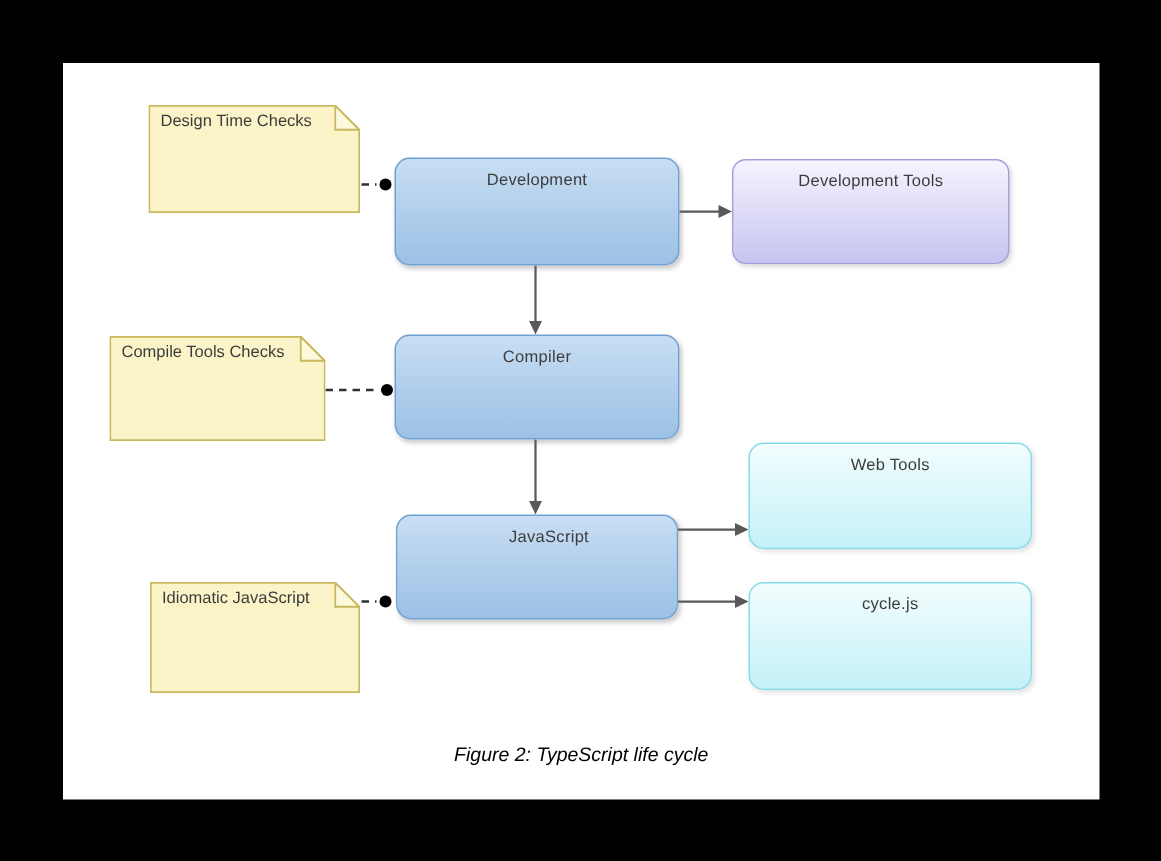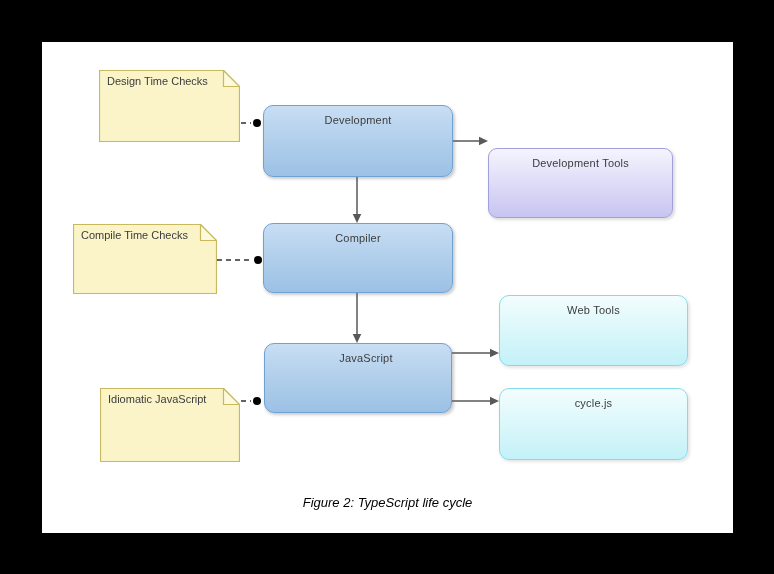--- a/index.html
+++ b/index.html
@@ -37,21 +37,20 @@
     background: linear-gradient(to bottom, #c8def4 0%, #b3d0ec 45%, #9cc1e5 100%);
     border: 1px solid #6fa1d2;
     border-radius: 10px;
     box-shadow: 1.5px 2px 3px rgba(110,110,110,0.35);
   }
   .node-purple {
     background: linear-gradient(to bottom, #f5f4fe 0%, #dedcf7 50%, #c7c4f1 100%);
     border: 1px solid #a2a0da;
     border-radius: 9px;
     box-shadow: 1.5px 2px 3px rgba(140,140,140,0.3);
-    margin-top: 42px;
   }
   .node-cyan {
     background: linear-gradient(to bottom, #f3fdfe 0%, #defaf c 45%, #c4f1f8 100%);
     background: linear-gradient(to bottom, #f3fdfe 0%, #ddf8fb 45%, #c4f1f8 100%);
     border: 1px solid #84dcea;
     border-radius: 10px;
     box-shadow: 1.5px 2px 3px rgba(150,150,150,0.25);
   }
   .note {
     position: absolute;
@@ -128,21 +127,21 @@
       <polygon points="124.5,0.5 140.5,16.5 124.5,16.5" fill="#fdf9dd" stroke="#c8b95e" stroke-width="1.2"></polygon>
     </svg>
     <span class="lbl">Design Time Checks</span>
   </div>
 
   <div class="note" style="left:31px; top:182px; width:144px; height:70px;">
     <svg width="144" height="70" viewBox="0 0 144 70">
       <polygon points="0.5,0.5 127.5,0.5 143.5,16.5 143.5,69.5 0.5,69.5" fill="#faf4c8" stroke="#c8b95e" stroke-width="1.2"></polygon>
       <polygon points="127.5,0.5 143.5,16.5 127.5,16.5" fill="#fdf9dd" stroke="#c8b95e" stroke-width="1.2"></polygon>
     </svg>
-    <span class="lbl">Compile Time Checks</span>
+    <span class="lbl">Compile Tools Checks</span>
   </div>
 
   <div class="note" style="left:58px; top:346px; width:140px; height:74px;padding-left:28px;">
     <svg width="140" height="74" viewBox="0 0 140 74">
       <polygon points="0.5,0.5 123.5,0.5 139.5,16.5 139.5,73.5 0.5,73.5" fill="#faf4c8" stroke="#c8b95e" stroke-width="1.2"></polygon>
       <polygon points="123.5,0.5 139.5,16.5 123.5,16.5" fill="#fdf9dd" stroke="#c8b95e" stroke-width="1.2"></polygon>
     </svg>
     <span class="lbl">Idiomatic JavaScript</span>
   </div>
 

